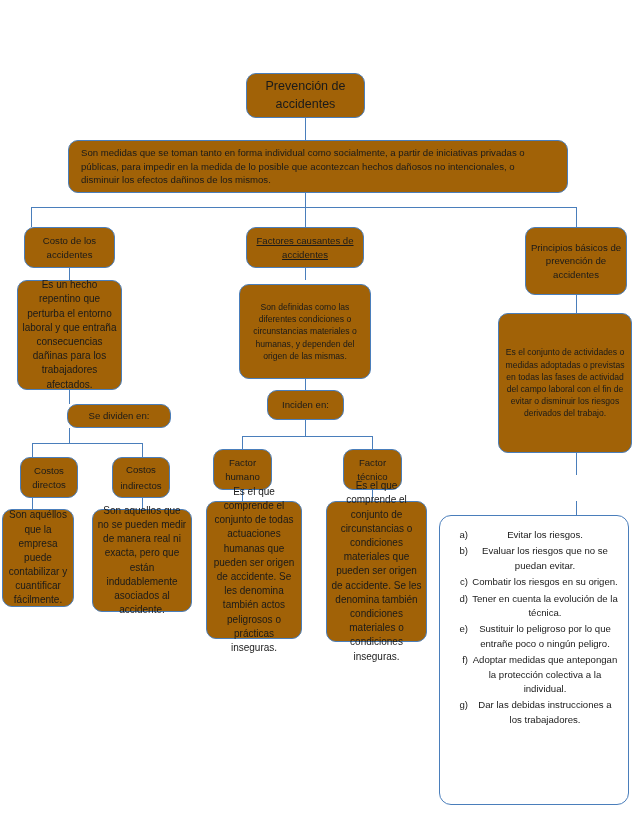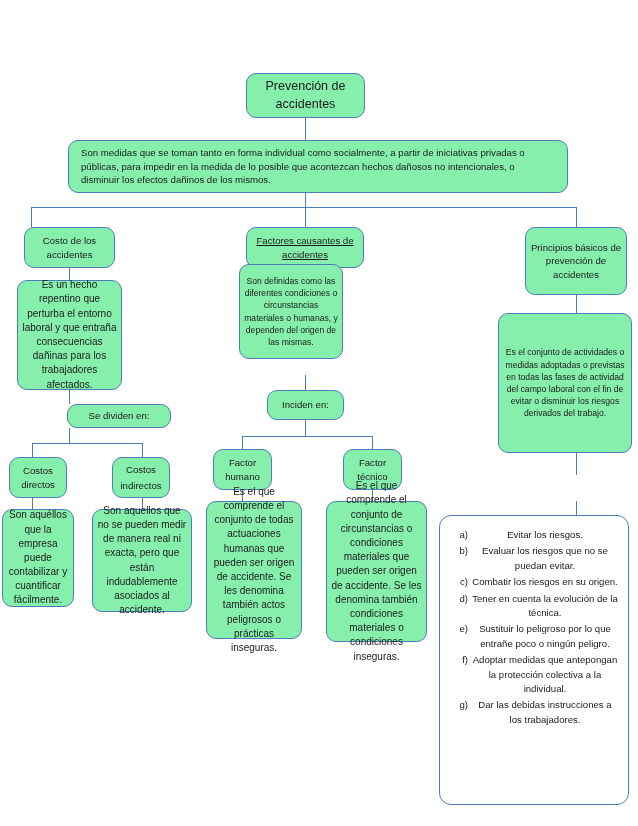--- a/index.html
+++ b/index.html
@@ -18,21 +18,21 @@
     height: 826px;
     background: #ffffff;
     overflow: hidden;
   }
   
   .node {
     position: absolute;
     box-sizing: border-box;
     border: 1.3px solid #4a7ebb;
     border-radius: 10px;
-    background: #86efac;
+    background: #a16207;
     display: flex;
     align-items: center;
     justify-content: center;
     text-align: center;
     line-height: 1.42;
     color: #1a1a1a;
     z-index: 2;
   }
   .node .txt {
     display: block;
@@ -120,42 +120,42 @@
 
   <div class="node fs-10" style="left:35px; top:404px; width:104px; height:24px;margin-left:32px;">
     <span class="txt">Se dividen en:</span>
   </div>
 
   <div class="ln v" style="left:69px; top:428px; height:15px;"></div>
   <div class="ln h" style="left:32px; top:443px; width:110px;"></div>
   <div class="ln v" style="left:32px; top:443px; height:14px;"></div>
   <div class="ln v" style="left:142px; top:443px; height:14px;"></div>
 
-  <div class="node fs-10 tight" style="left:9px; top:457px; width:58px; height:41px;">
+  <div class="node fs-10 tight" style="left:20px; top:457px; width:58px; height:41px;">
     <span class="txt">Costos directos</span>
   </div>
   <div class="ln v" style="left:32px; top:498px; height:11px;"></div>
   <div class="node fs-85" style="left:2px; top:509px; width:72px; height:98px;">
     <span class="txt">Son aquéllos que la empresa puede contabilizar y cuantificar fácilmente.</span>
   </div>
 
   <div class="node fs-10 tight" style="left:112px; top:457px; width:58px; height:41px;">
     <span class="txt overflow-txt" style="line-height:1.6;">Costos indirectos</span>
   </div>
   <div class="ln v" style="left:142px; top:498px; height:11px;"></div>
   <div class="node fs-85" style="left:92px; top:509px; width:100px; height:103px;">
     <span class="txt">Son aquellos que no se pueden medir de manera real ni exacta, pero que están indudablemente asociados al accidente.</span>
   </div>
 
   <div class="node fs-10" style="left:246px; top:227px; width:118px; height:41px;text-decoration:underline;">
     <span class="txt">Factores causantes de accidentes</span>
   </div>
   <div class="ln v" style="left:305px; top:268px; height:12px;"></div>
 
-  <div class="node fs-9" style="left:239px; top:264px; width:104px; height:95px;">
+  <div class="node fs-9" style="left:239px; top:284px; width:132px; height:95px;">
     <span class="txt">Son definidas como las diferentes condiciones o circunstancias materiales o humanas, y dependen del origen de las mismas.</span>
   </div>
   <div class="ln v" style="left:305px; top:375px; height:15px;"></div>
 
   <div class="node fs-10" style="left:267px; top:390px; width:77px; height:30px;">
     <span class="txt">Inciden en:</span>
   </div>
 
   <div class="ln v" style="left:305px; top:420px; height:16px;"></div>
   <div class="ln h" style="left:242px; top:436px; width:130px;"></div>

